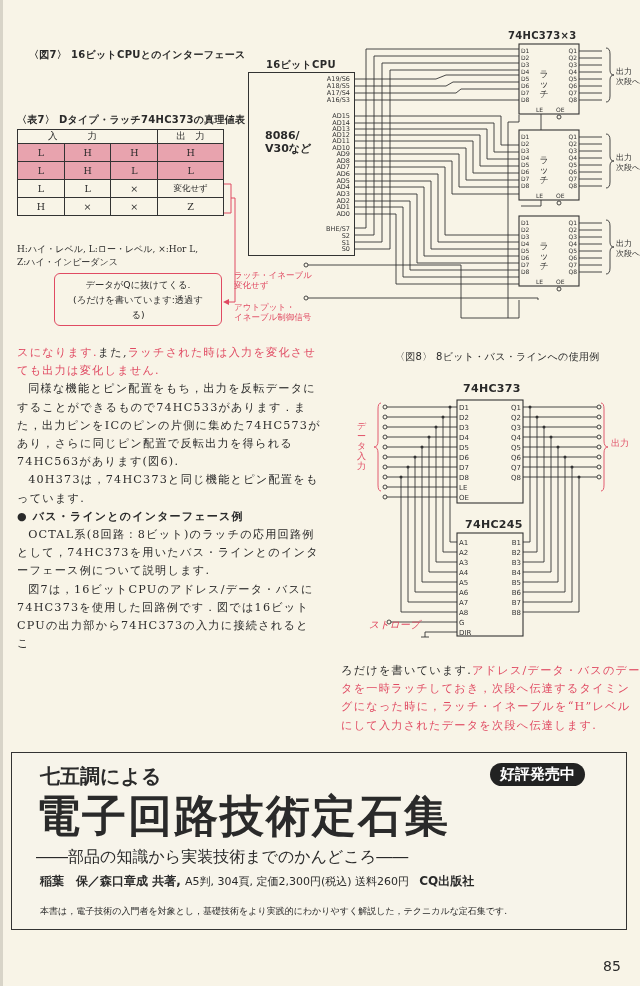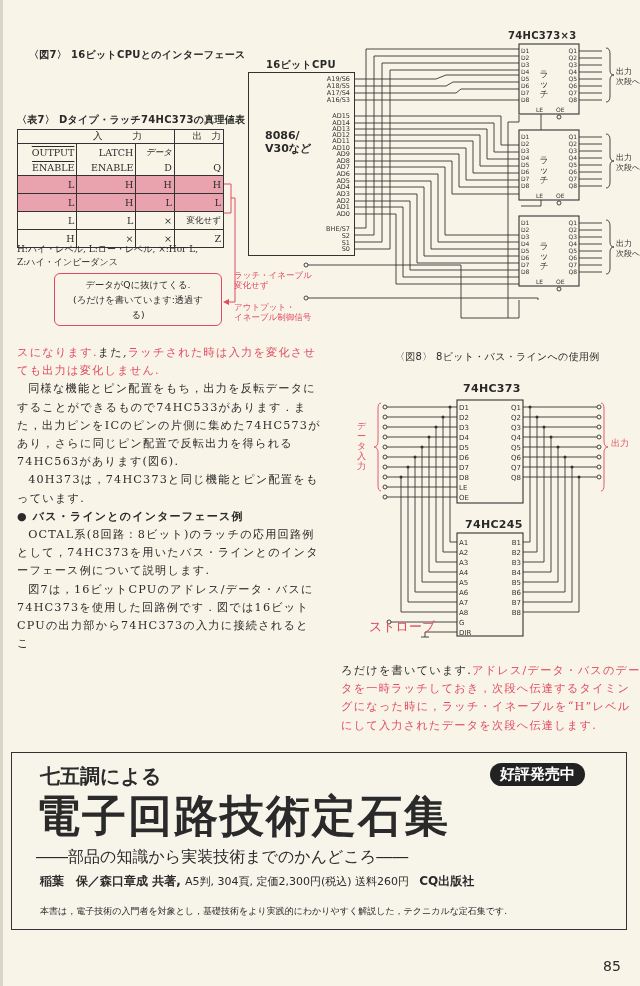--- a/index.html
+++ b/index.html
@@ -5,21 +5,21 @@
   html,body{margin:0;padding:0;}
   body{width:640px;height:986px;background:#f7f3e6;position:relative;overflow:hidden;font-family:"DejaVu Sans",sans-serif;color:#2a2a2a;}
   .page{position:absolute;left:0;top:0;width:640px;height:986px;background:#f8f4e7;border-left:3px solid #d8d4c8;box-sizing:border-box;}
   .abs{position:absolute;}
   .cap{font-size:10px;font-weight:bold;letter-spacing:.3px;}
   .red{color:#e04a62;}
   .body-text{font-family:"DejaVu Serif",serif;font-size:11.2px;line-height:18.2px;letter-spacing:1.2px;}
   .body-text p{margin:0;}
   .ind{text-indent:1em;}
   table.tt{border-collapse:collapse;font-family:"DejaVu Serif",serif;font-size:9.5px;}
-  table.tt td{border:1px solid #333;text-align:right;height:17px;padding:0 2px;}
+  table.tt td{border:1px solid #333;text-align:center;height:17px;padding:0 2px;}
   table.tt tr.hl td{background:#e8a3ae;}
   .ovl{text-decoration:overline;}
   .note{font-family:"DejaVu Serif",serif;font-size:9px;line-height:13px;}
   .callout{border:1.2px solid #e04a62;border-radius:6px;font-size:9.3px;line-height:15px;padding:3px 12px;font-family:"DejaVu Sans",sans-serif;}
   .ad{border:1.5px solid #333;background:#f7f4ea;}
   .badge{background:#222;color:#fff;border-radius:14px;font-weight:bold;font-size:15px;padding:2px 10px;}
   svg text{font-family:"DejaVu Sans",sans-serif;}
 </style>
 </head>
 <body>
@@ -28,26 +28,20 @@
 
   <div class="abs cap" style="left:26px;top:48px;">〈図7〉 16ビットCPUとのインターフェース</div>
 
   <div class="abs cap" style="left:14px;top:113px;">〈表7〉 Dタイプ・ラッチ74HC373の真理値表</div>
 
   <table class="tt abs" style="left:14px;top:129px;width:207px;">
     <tbody>
         <tr>
       <td colspan="3" style="height:13px;letter-spacing:30px;"><span>入</span><span>力</span></td>
       <td style="height:13px;">出　力</td>
-    </tr>
-    <tr>
-      <td style="height:30px;line-height:15px;"><span class="ovl">OUTPUT</span><br><span class="ovl">ENABLE</span></td>
-      <td style="line-height:15px;"><span>LATCH</span><br><span>ENABLE</span></td>
-      <td style="line-height:15px;"><span style="font-style:italic;font-size:8.5px;">データ</span><br><span>D</span></td>
-      <td style="line-height:15px;"><span></span><br><span>Q</span></td>
     </tr>
     <tr class="hl">
       <td>L</td>
       <td>H</td>
       <td>H</td>
       <td>H</td>
     </tr>
     <tr class="hl">
       <td>L</td>
       <td>H</td>
@@ -406,21 +400,21 @@
           <circle cx="256" cy="62" r="2"></circle>
           <circle cx="256" cy="72" r="2"></circle>
           <circle cx="256" cy="82" r="2"></circle>
           <circle cx="256" cy="92" r="2"></circle>
           <circle cx="256" cy="102" r="2"></circle>
         <circle cx="46" cy="247" r="2"></circle>
       </g>
     </svg>
     <div class="abs red" style="left:14px;top:46px;width:10px;font-size:9px;line-height:10px;">データ入力</div>
     <div class="abs red" style="left:268px;top:62px;font-size:9px;">出力</div>
-    <div class="abs red" style="left:26px;top:243px;font-size:13px;">ストローブ</div>
+    <div class="abs red" style="left:26px;top:243px;font-size:10px;font-style:italic;">ストローブ</div>
   </div>
 
   <div class="abs body-text" style="left:338px;top:662px;width:300px;">
     <p><span>ろだけを書いています.</span><span class="red">アドレス/データ・バスのデータを一時ラッチしておき，次段へ伝達するタイミングになった時に，ラッチ・イネーブルを“H”レベルにして入力されたデータを次段へ伝達します.</span></p>
   </div>
 
   <div class="abs ad" style="left:8px;top:752px;width:614px;height:176px;">
     <div class="abs" style="left:28px;top:10px;font-size:20px;font-weight:bold;">七五調による</div>
     <div class="abs badge" style="left:478px;top:10px;">好評発売中</div>
     <div class="abs" style="left:24px;top:38px;font-size:44px;font-weight:bold;letter-spacing:2px;line-height:50px;">電子回路技術定石集</div>

